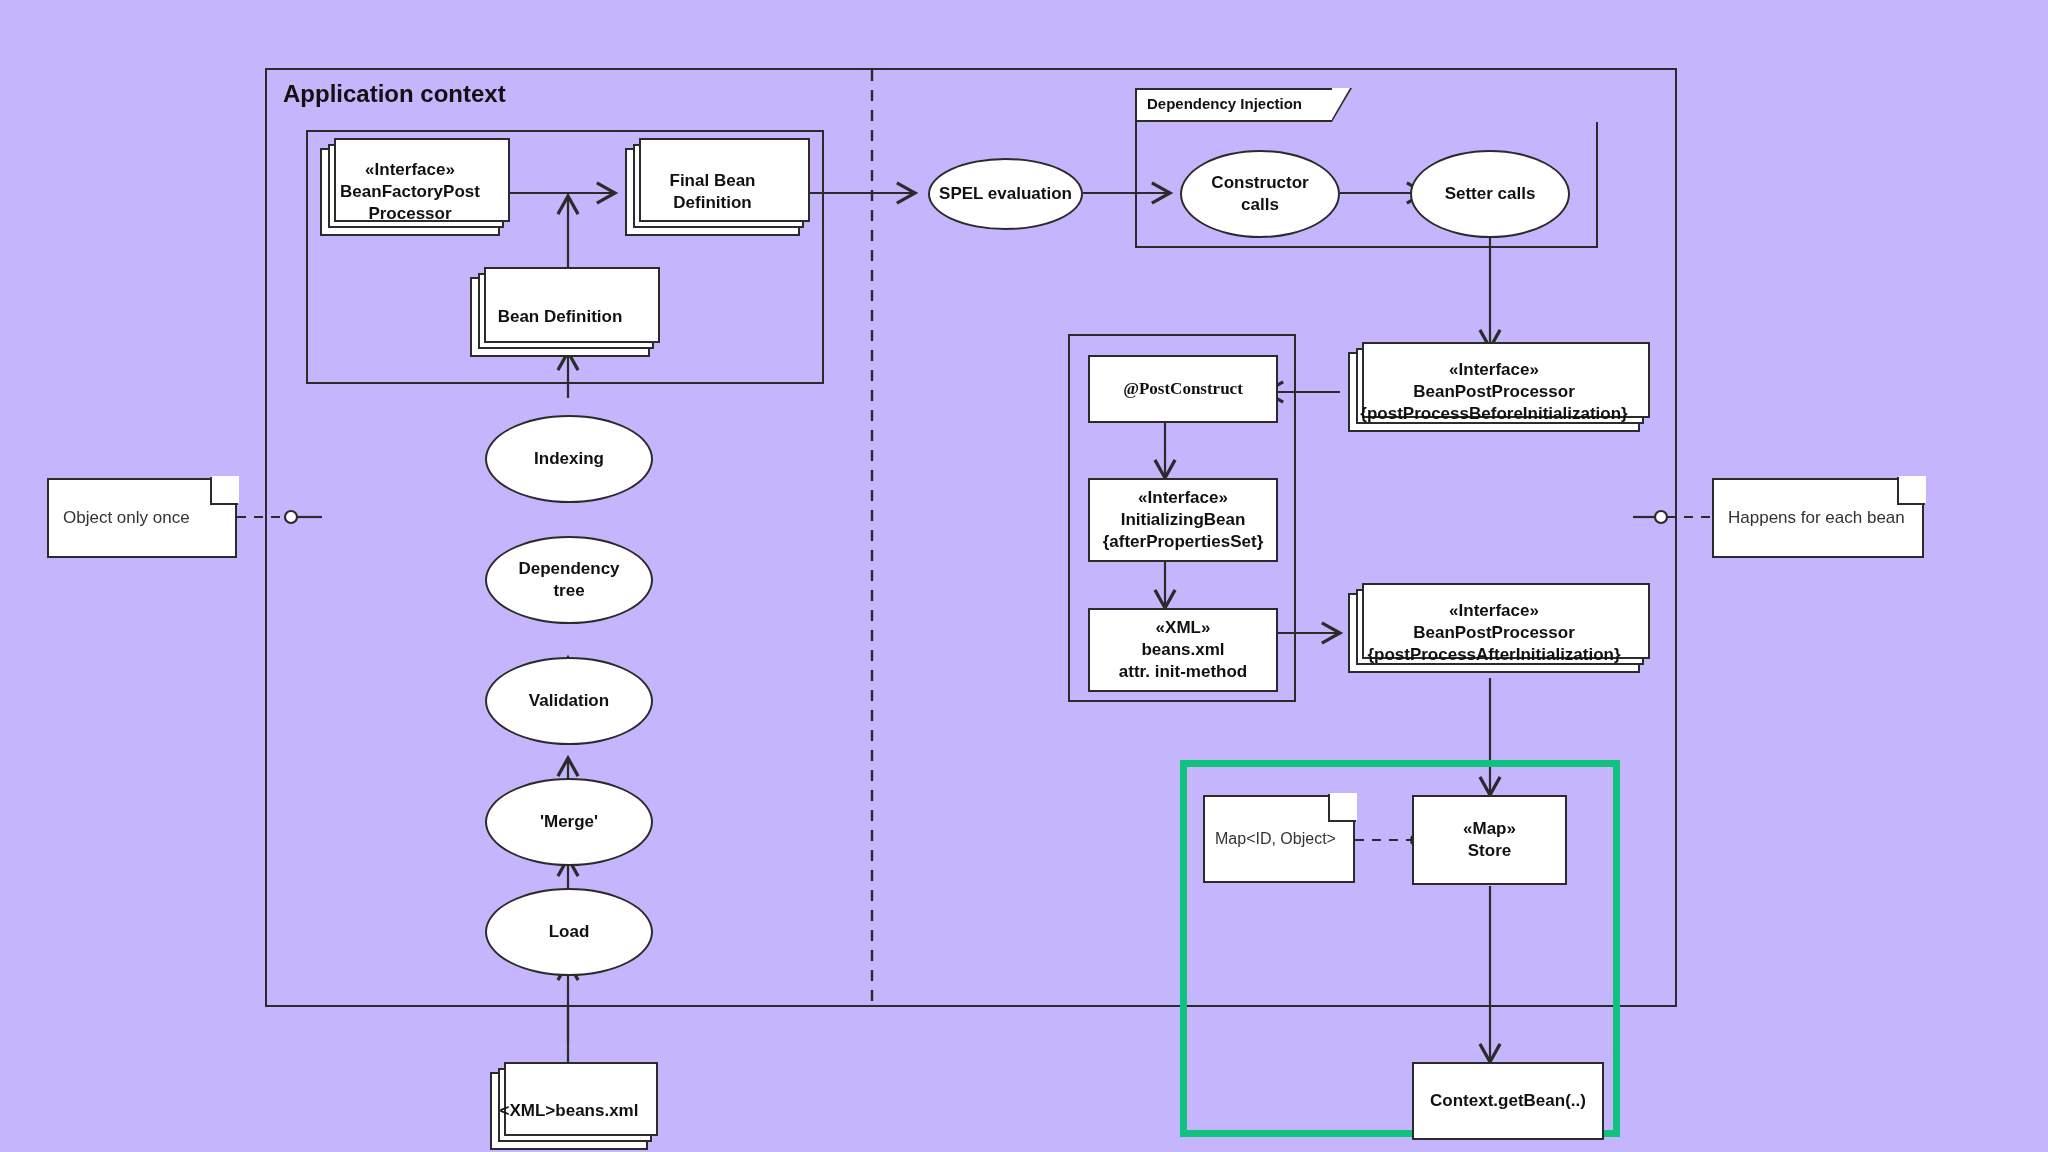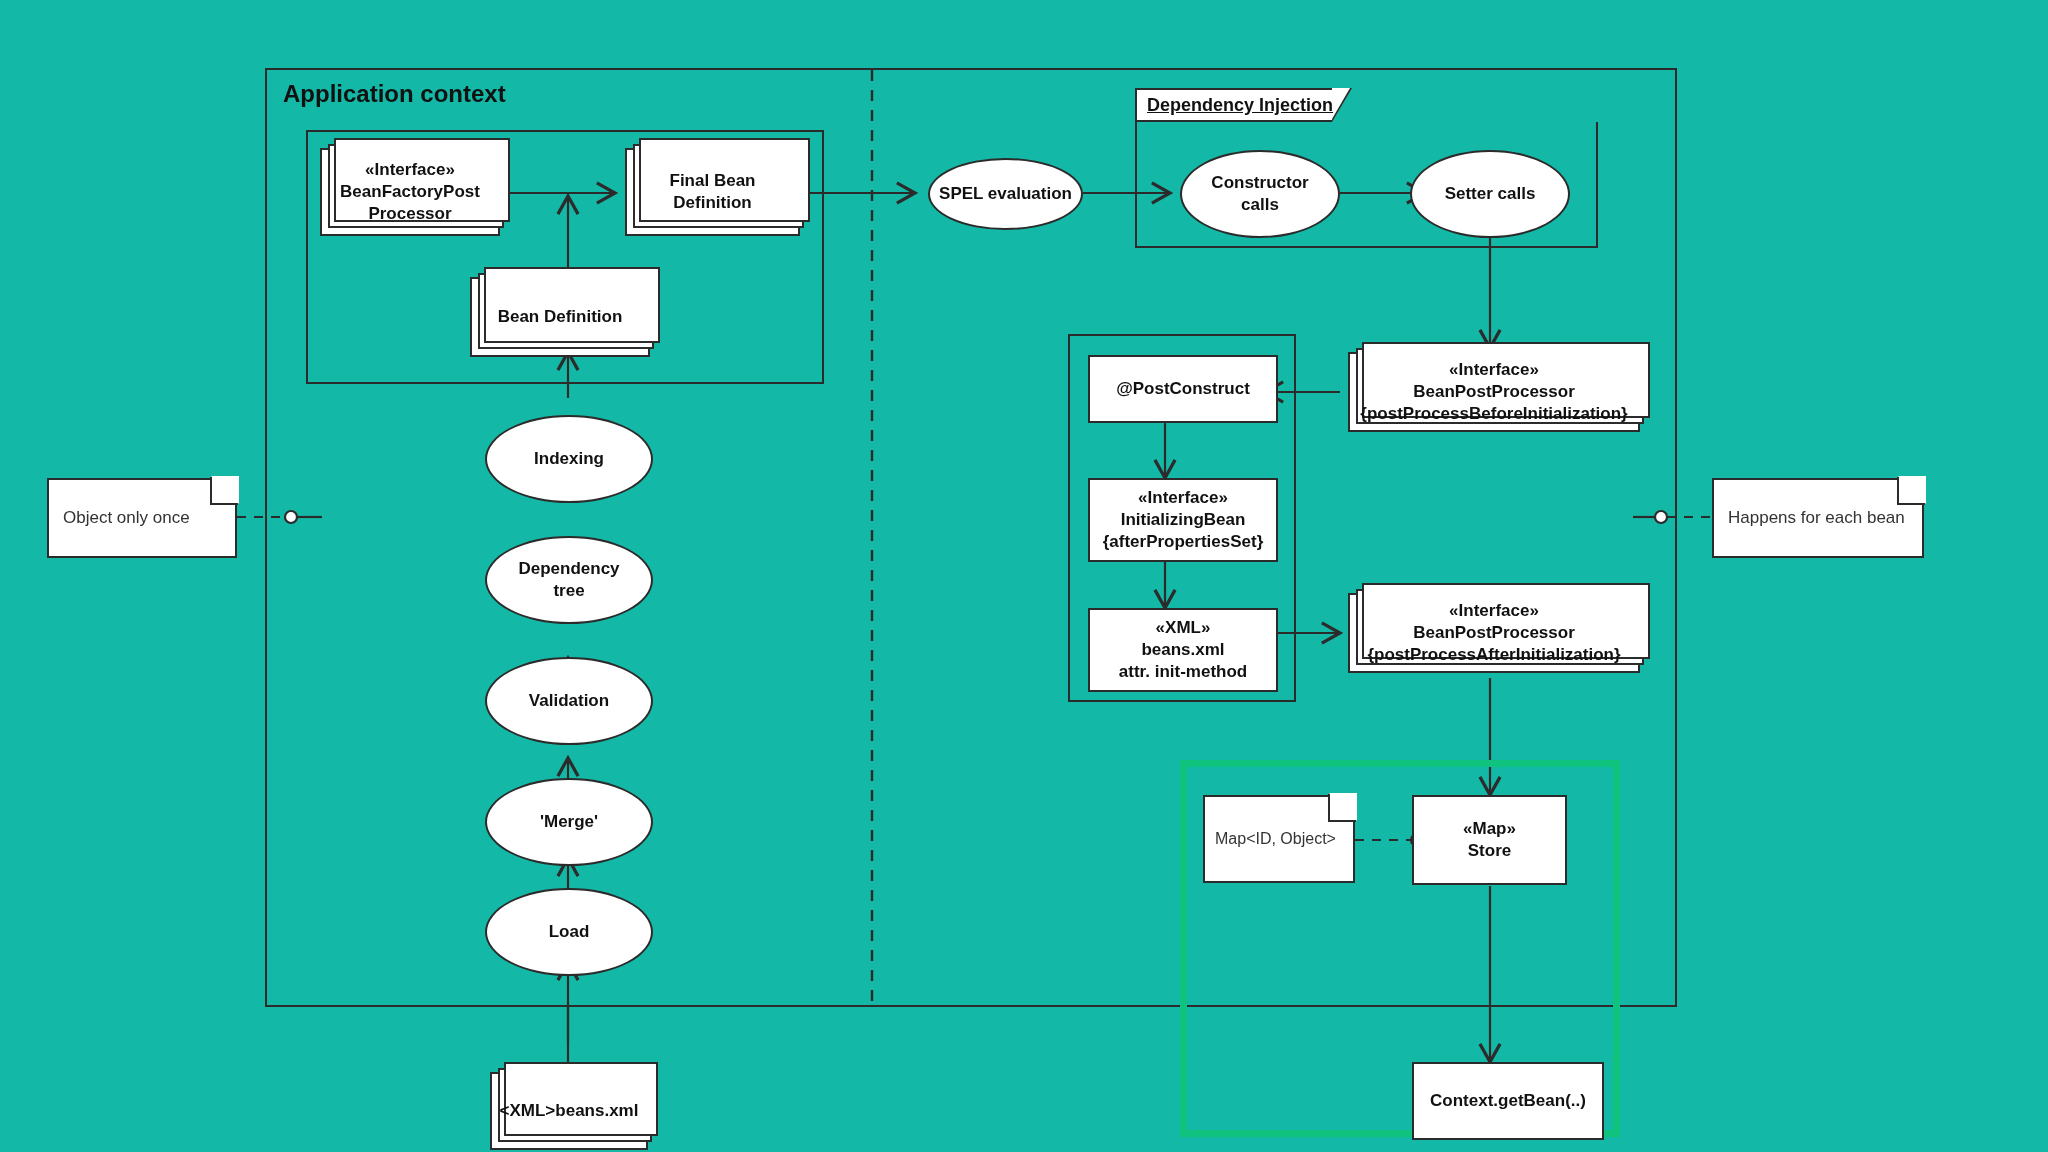--- a/index.html
+++ b/index.html
@@ -4,21 +4,21 @@
 <style>
   html, body {
     margin: 0;
     padding: 0;
     background: #ffffff;
   }
   #canvas {
     position: relative;
     width: 2048px;
     height: 1152px;
-    background: #14b8a6;
+    background: #c4b5fd;
     font-family: "Liberation Sans", sans-serif;
     overflow: hidden;
   }
   #wires {
     position: absolute;
     left: 0; top: 0;
     width: 2048px;
     height: 1152px;
     pointer-events: none;
   }
@@ -162,25 +162,24 @@
   }
   .package .pkg-body {
     position: absolute;
     box-sizing: border-box;
     border: 2px solid #2b2b2b;
     border-top: none;
     background: transparent;
   }
   .package .pkg-label {
     position: absolute;
-    font-size: 18px;
+    font-size: 15px;
     font-weight: bold;
     color: #111111;
     white-space: nowrap;
-    text-decoration: underline;
   }
 
   
   .highlight {
     position: absolute;
     box-sizing: border-box;
     background: transparent;
     z-index: 4;
   }
 </style>
@@ -309,21 +308,21 @@
     <span>Constructor</span>
     <span>calls</span>
   </div>
 
   <div class="node ellipse" style="left:1410px; top:150px; width:160px; height:88px; flex-direction:column;">
     <span>Setter calls</span>
   </div>
 
   <div class="group" style="left:1068px; top:334px; width:228px; height:368px;"></div>
 
-  <div class="node rect" style="left:1088px; top:355px; width:190px; height:68px; flex-direction:column;">
+  <div class="node rect" style="left:1088px; top:355px; width:190px; height:68px; flex-direction:column;font-family:Liberation Serif, serif;">
     <span>@PostConstruct</span>
   </div>
 
   <div class="node rect" style="left:1088px; top:478px; width:190px; height:84px; flex-direction:column;">
     <span>«Interface»</span>
     <span>InitializingBean</span>
     <span>{afterPropertiesSet}</span>
   </div>
 
   <div class="node rect" style="left:1088px; top:608px; width:190px; height:84px; flex-direction:column;">

